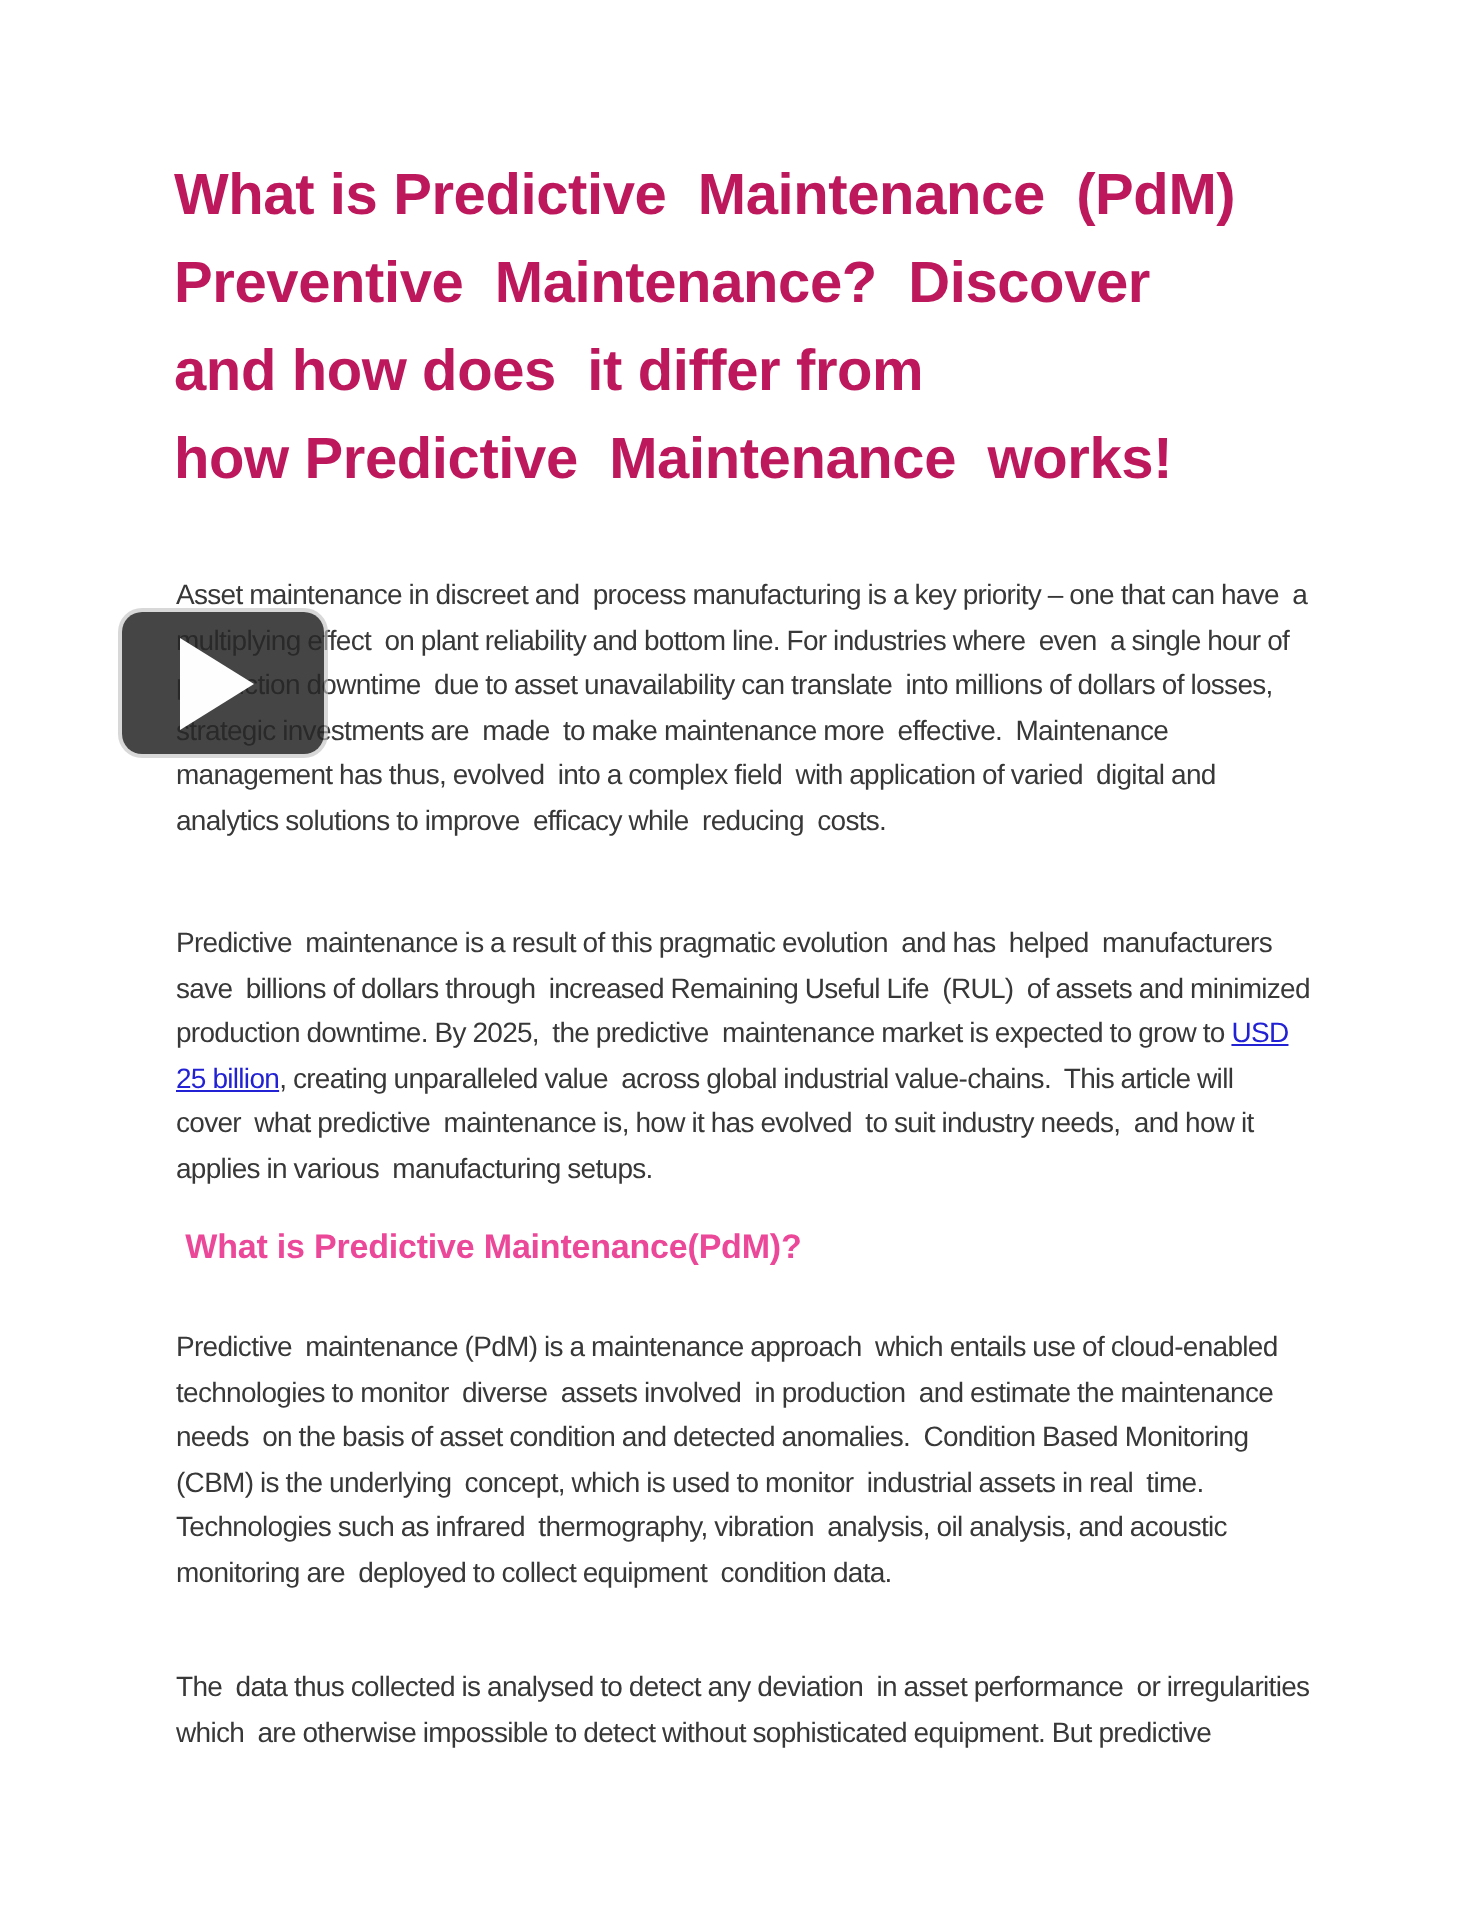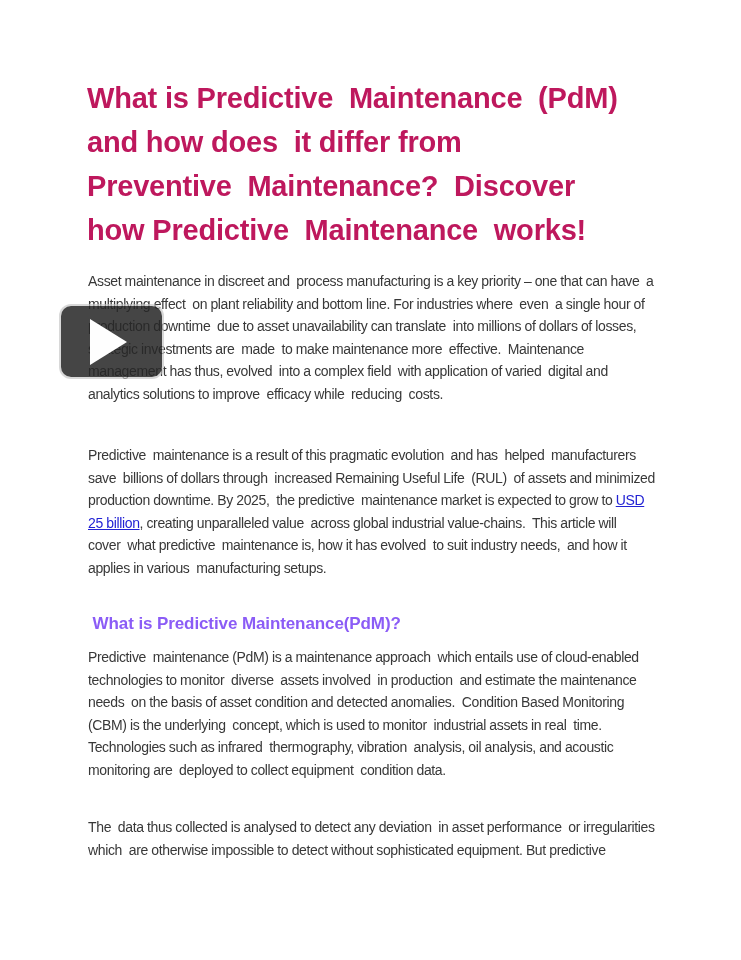--- a/index.html
+++ b/index.html
@@ -13,26 +13,27 @@
   .title{
     position:absolute;left:87px;top:76px;
     font-size:29px;font-weight:bold;line-height:44px;
     color:#be185d;letter-spacing:-0.2px;white-space:pre;
   }
   .para{
     position:absolute;left:88px;
     font-size:14px;line-height:22.6px;
     color:#383838;letter-spacing:-0.35px;word-spacing:-0.2px;
     white-space:pre;
+    margin-top:16px;
   }
   .para .line{white-space:pre;}
   .h2{
     position:absolute;left:88px;top:611px;
     font-size:17px;font-weight:bold;line-height:26px;
-    color:#8b5cf6;letter-spacing:-0.1px;white-space:pre;
+    color:#ec4899;letter-spacing:-0.1px;white-space:pre;
   }
   .link{
     color:#2222d4;font-weight:normal;text-decoration:underline;
     cursor:pointer;
   }
   .overlay{
     position:absolute;left:61px;top:306px;width:101px;height:71px;
     background:rgba(38,38,38,0.86);
     border-radius:10px;
     box-shadow:0 0 0 2px rgba(195,195,195,0.65);
@@ -43,21 +44,21 @@
     border-top:23px solid transparent;
     border-bottom:23px solid transparent;
     border-left:37px solid #fefefe;
   }
 </style>
 </head>
 <body>
 
 <div class="page">
 
-  <div class="title" id="title"><div class="tline">What is Predictive  Maintenance  (PdM)</div><div class="tline">and how does  it differ from</div><div class="tline">Preventive  Maintenance?  Discover</div><div class="tline">how Predictive  Maintenance  works!</div></div>
+  <div class="title" id="title"><div class="tline">What is Predictive  Maintenance  (PdM)</div><div class="tline">Preventive  Maintenance?  Discover</div><div class="tline">and how does  it differ from</div><div class="tline">how Predictive  Maintenance  works!</div></div>
 
   <div class="para" id="p1" style="top:270px"><div class="line"><span>Asset maintenance in discreet and  process manufacturing is a key priority – one that can have  a</span></div><div class="line"><span>multiplying effect  on plant reliability and bottom line. For industries where  even  a single hour of</span></div><div class="line"><span>production downtime  due to asset unavailability can translate  into millions of dollars of losses,</span></div><div class="line"><span>strategic investments are  made  to make maintenance more  effective.  Maintenance</span></div><div class="line"><span>management has thus, evolved  into a complex field  with application of varied  digital and</span></div><div class="line"><span>analytics solutions to improve  efficacy while  reducing  costs.</span></div></div>
 
   <div class="overlay">
     <div class="tri"></div>
   </div>
 
   <div class="para" id="p2" style="top:444px"><div class="line"><span>Predictive  maintenance is a result of this pragmatic evolution  and has  helped  manufacturers</span></div><div class="line"><span>save  billions of dollars through  increased Remaining Useful Life  (RUL)  of assets and minimized</span></div><div class="line"><span>production downtime. By 2025,  the predictive  maintenance market is expected to grow to </span><span class="link">USD</span></div><div class="line"><span class="link">25 billion</span><span>, creating unparalleled value  across global industrial value-chains.  This article will</span></div><div class="line"><span>cover  what predictive  maintenance is, how it has evolved  to suit industry needs,  and how it</span></div><div class="line"><span>applies in various  manufacturing setups.</span></div></div>
 
   <div class="h2"> What is Predictive Maintenance(PdM)?</div>

